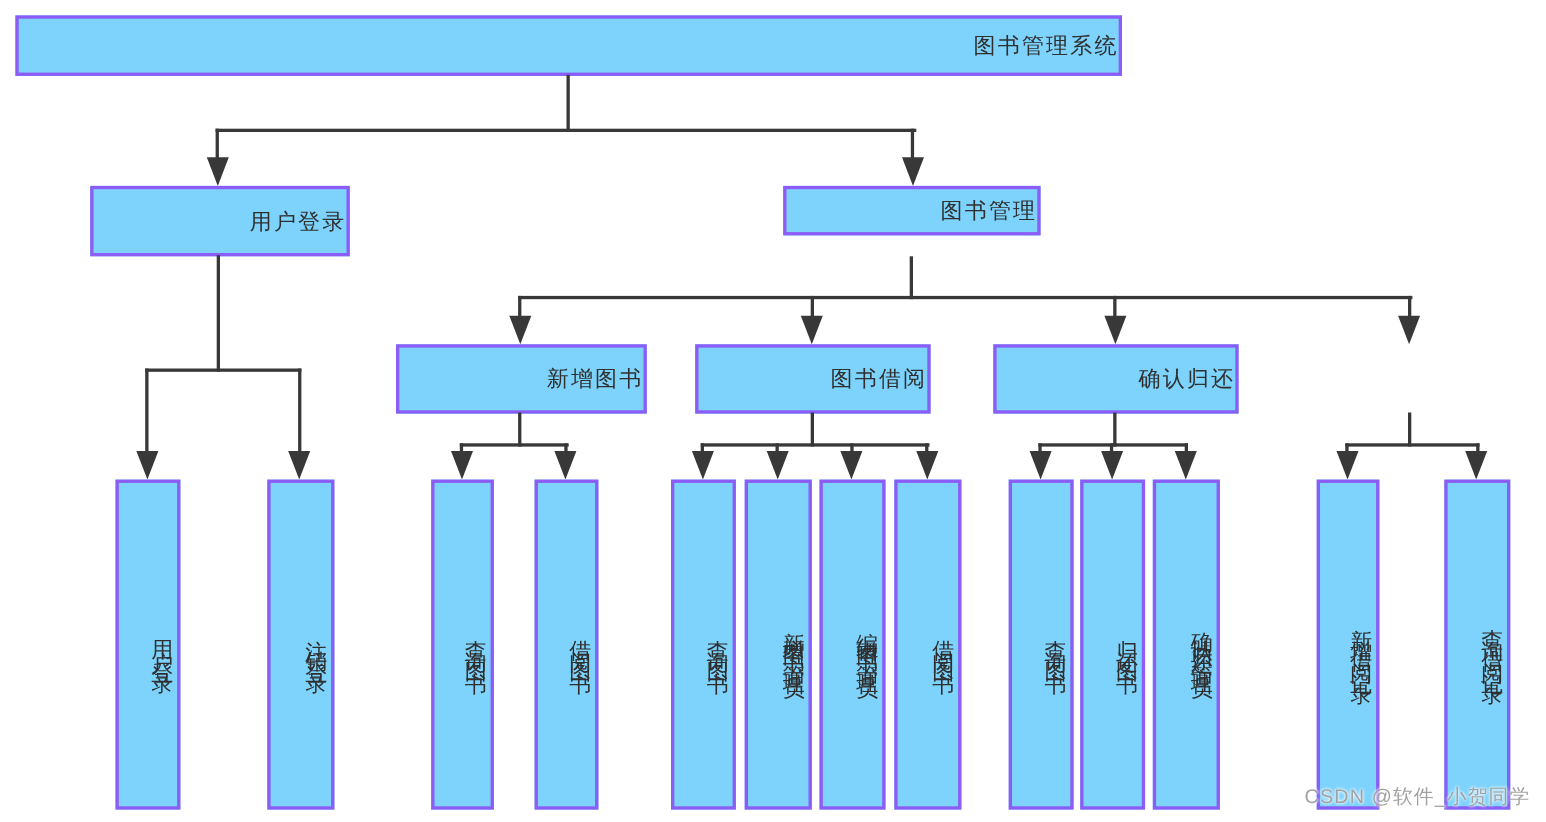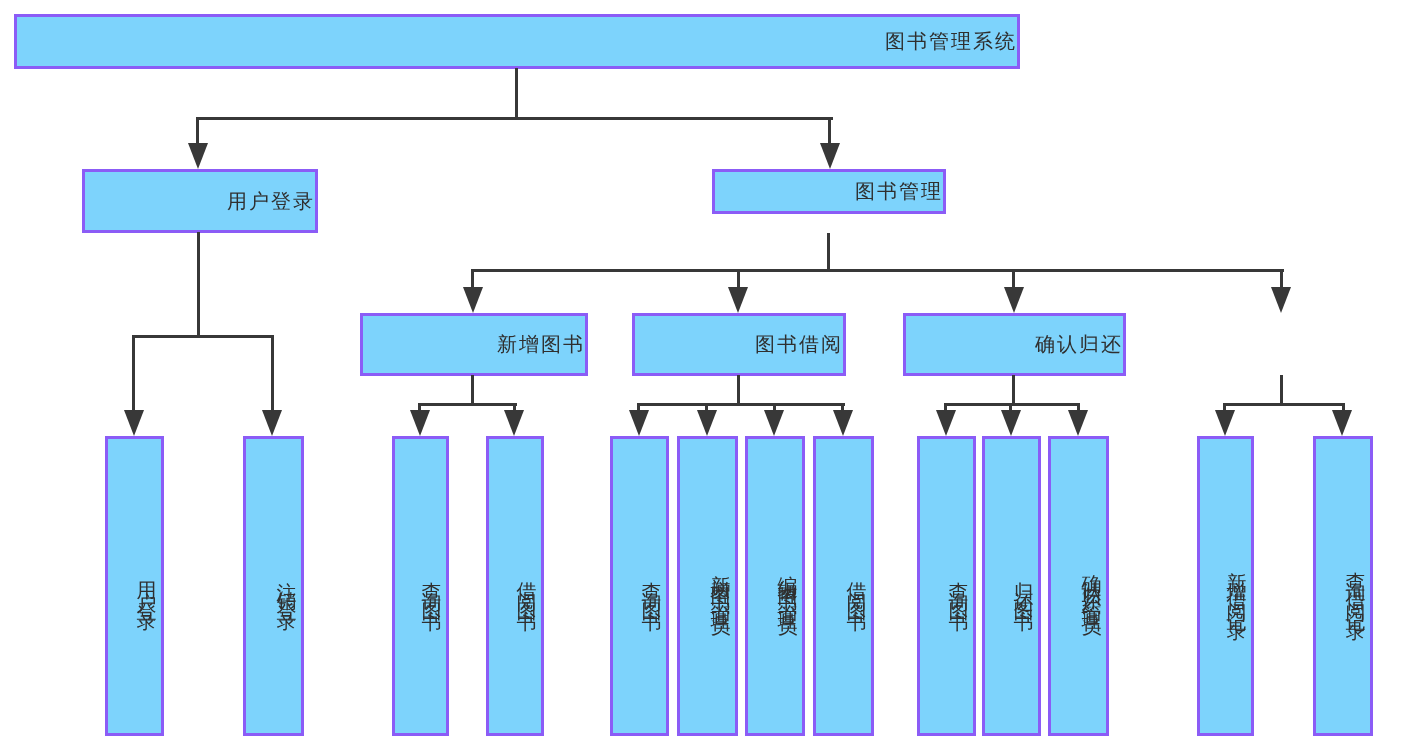--- a/index.html
+++ b/index.html
@@ -153,14 +153,15 @@
     <span class="vlabel" style="letter-spacing:6px;">确认归还（管理员）</span>
   </div>
 
   <div class="box" style="left:1197px;top:436px;width:57px;height:300px;">
     <span class="vlabel">新增借阅记录</span>
   </div>
   <div class="box" style="left:1313px;top:436px;width:60px;height:300px;">
     <span class="vlabel">查询借阅记录</span>
   </div>
 
+  <div class="watermark">CSDN @软件_小贺同学</div>
 
 </div>
 
 </body></html>

